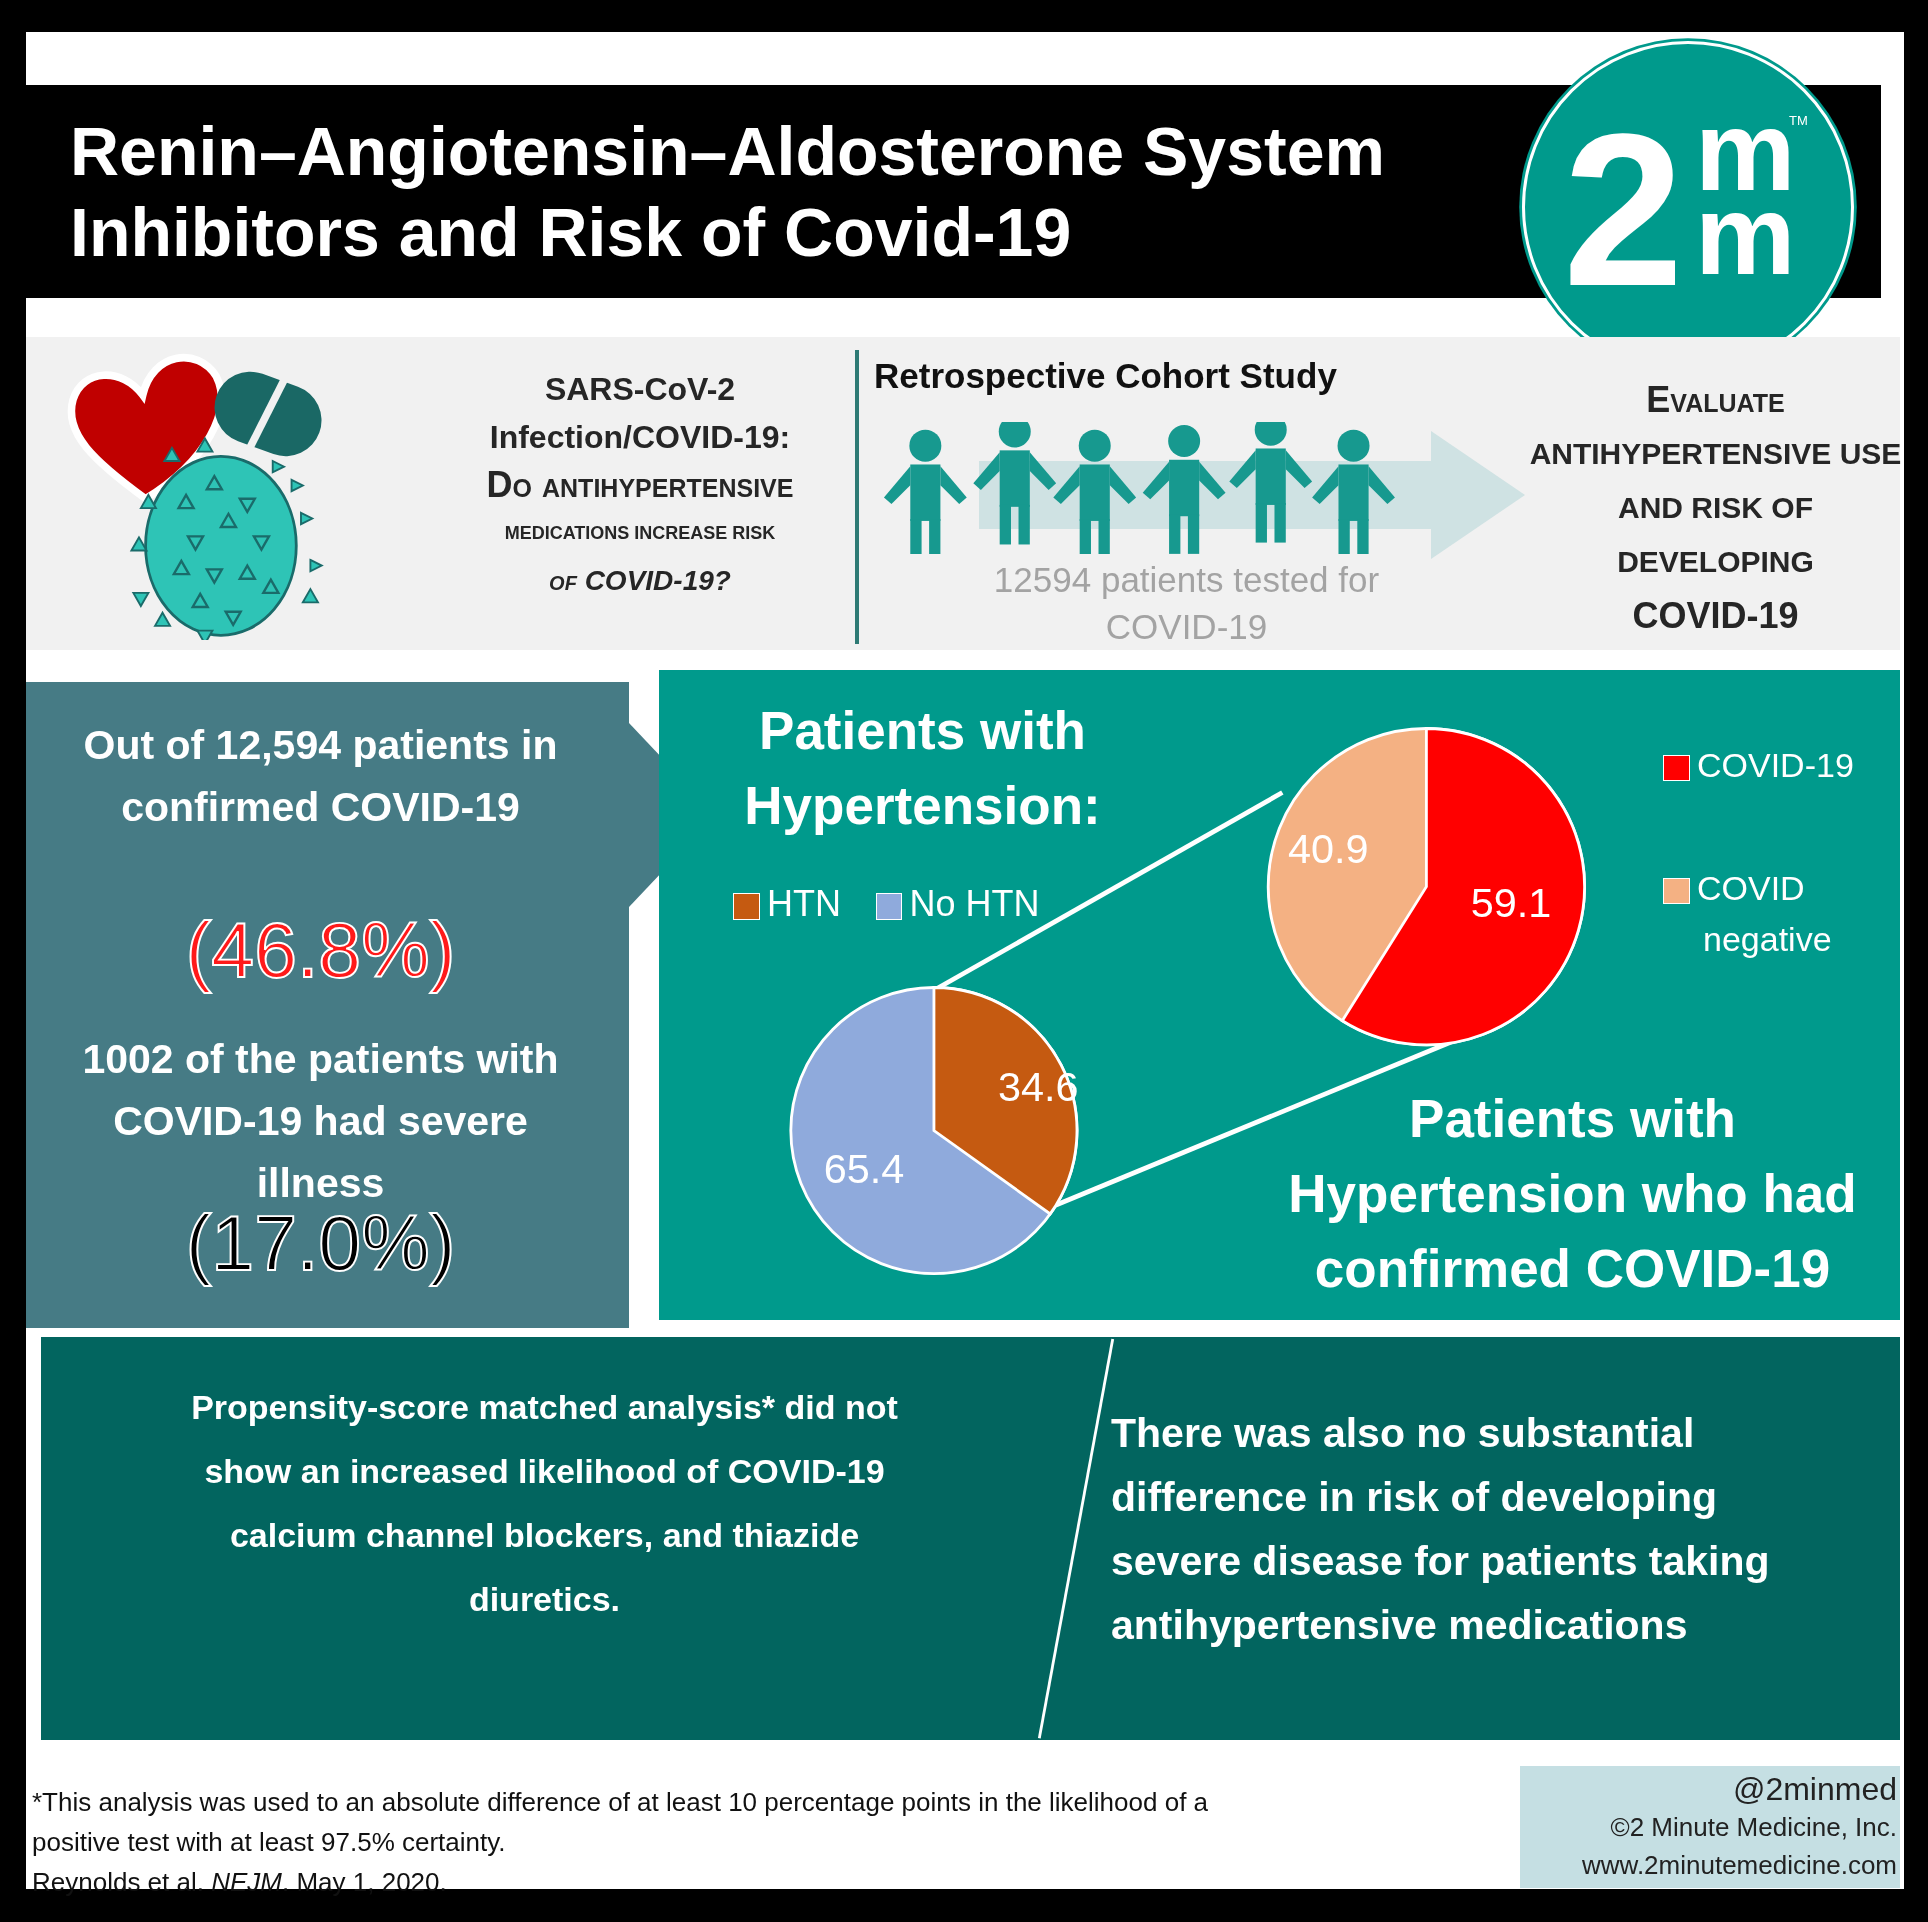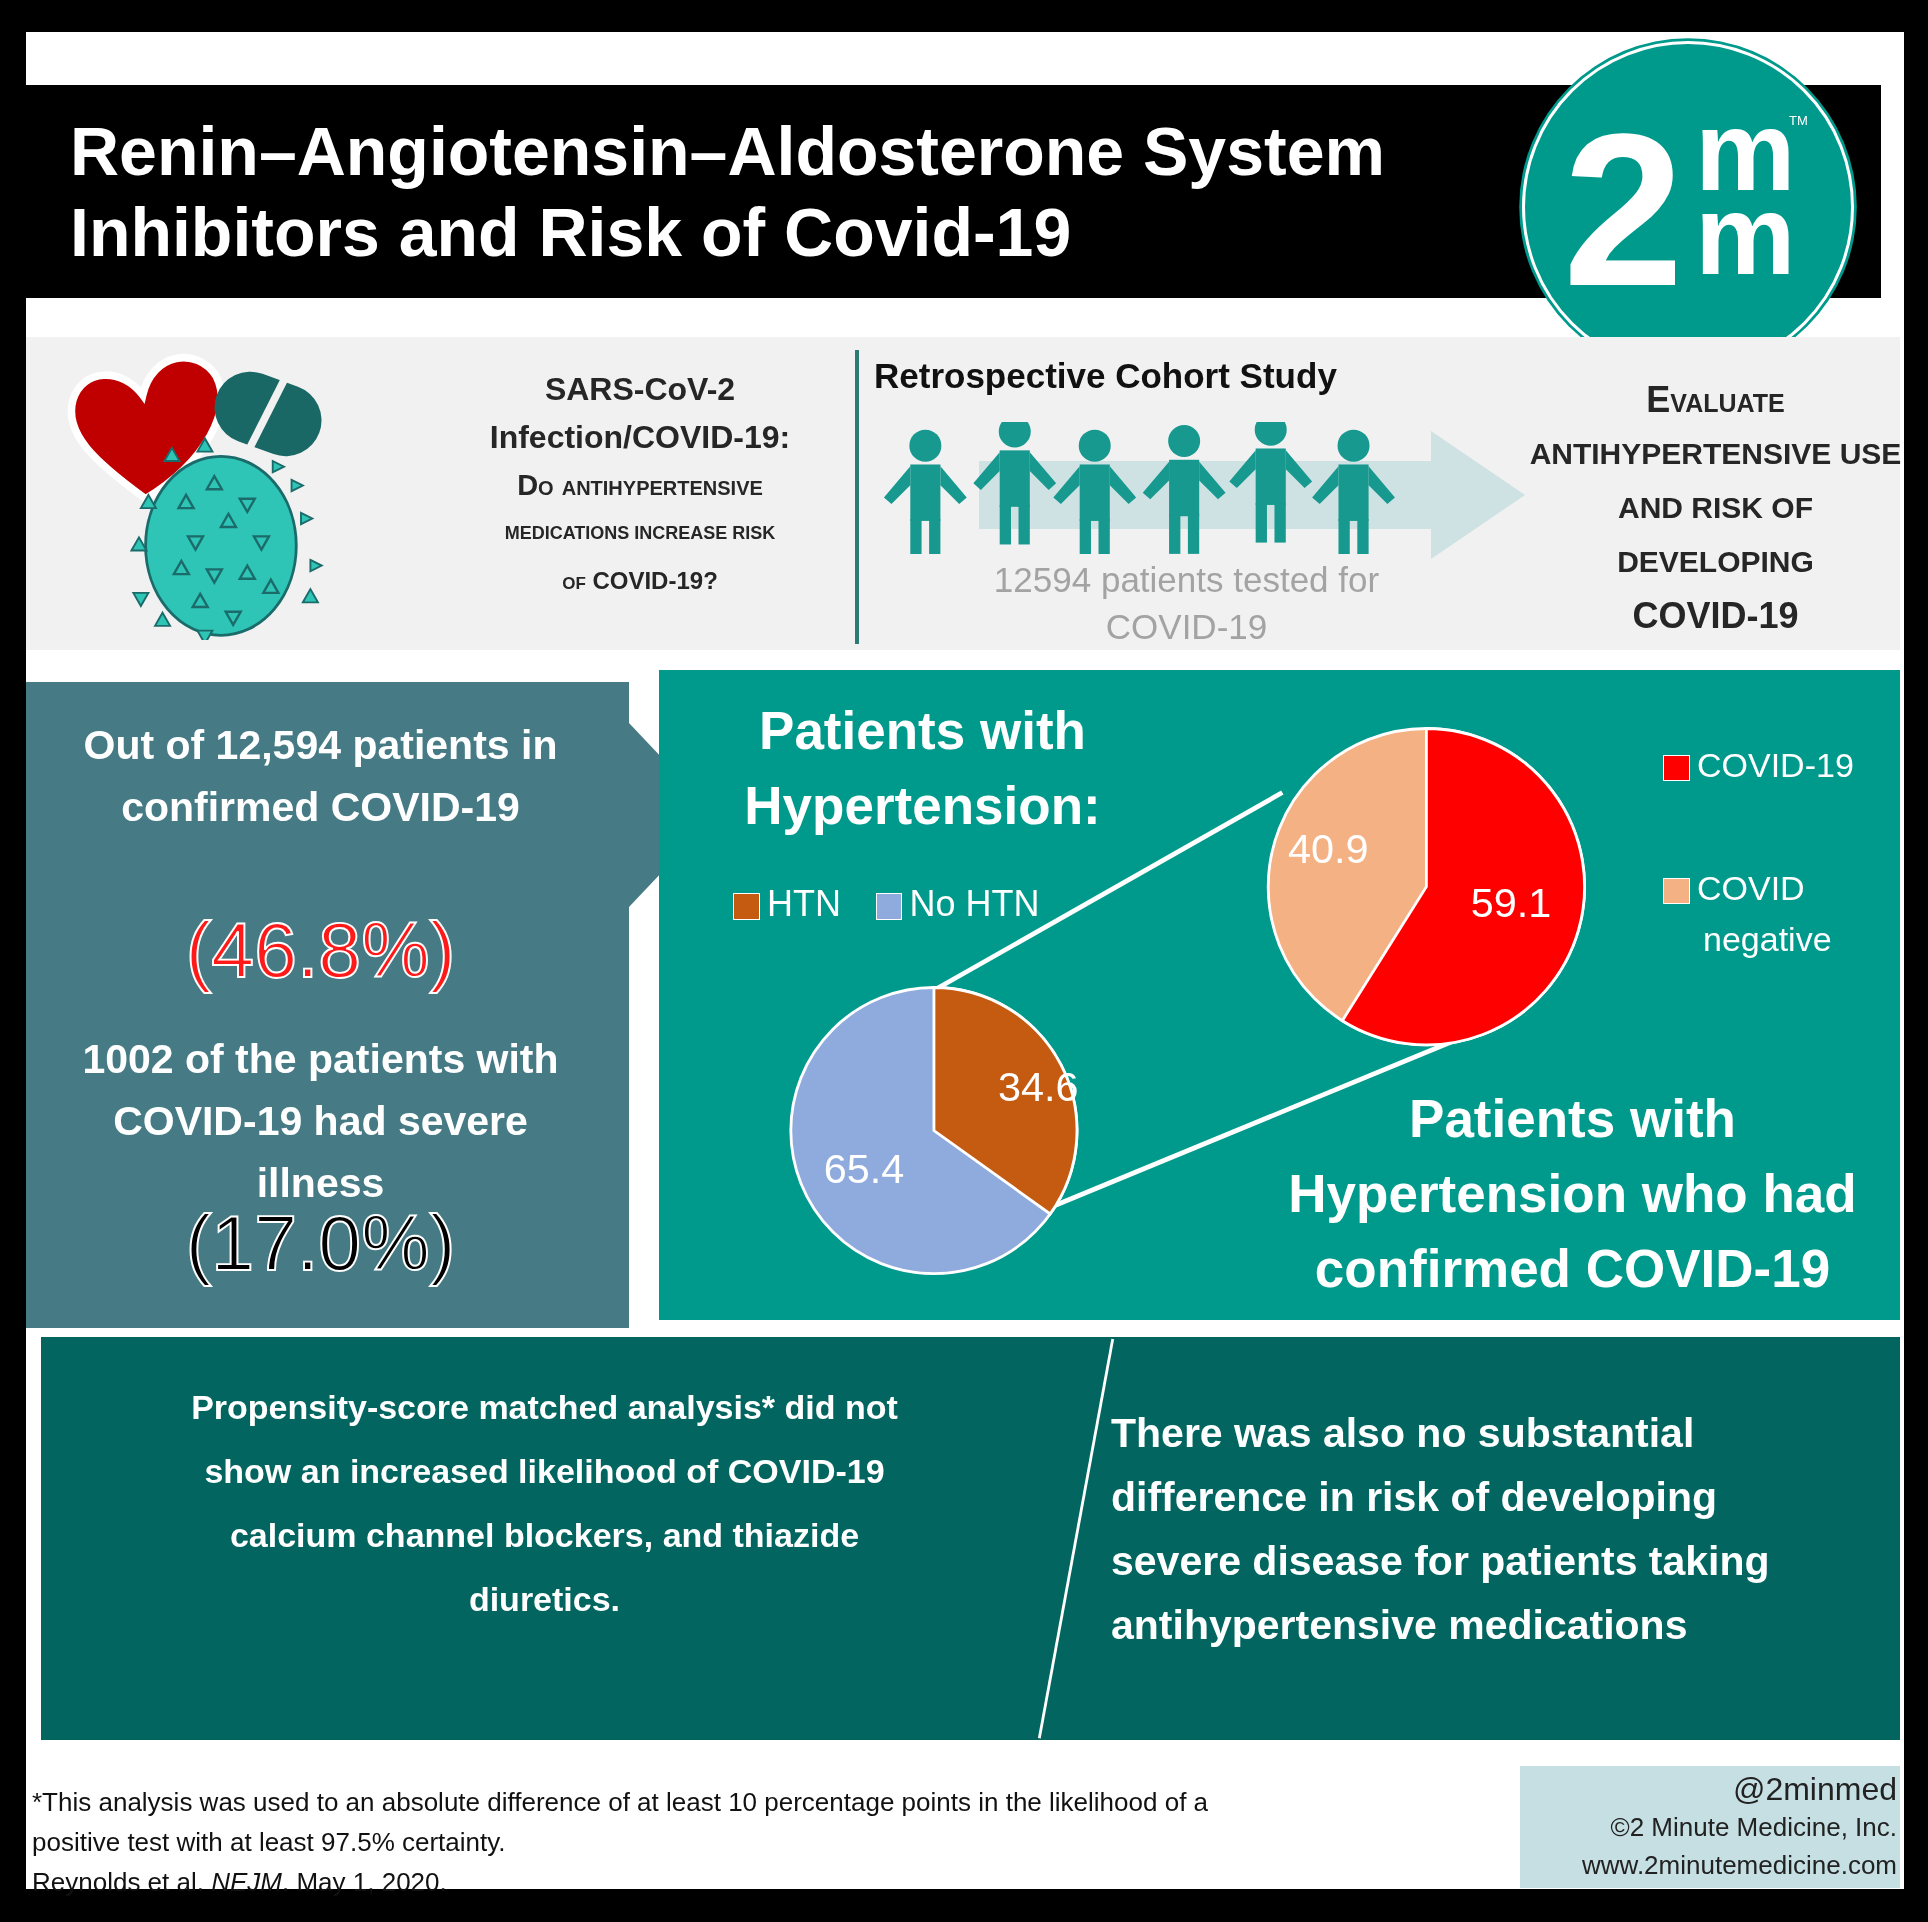--- a/index.html
+++ b/index.html
@@ -100,23 +100,23 @@
       <path d="M150 110 l8 -14 l8 14z"></path>
         <path d="M230 120 l12 6 l-12 6z"></path>
         <path d="M250 140 l12 6 l-12 6z"></path>
     </g>
   </g>
 </svg>
 
 <div class="abs q-text">
   <div>SARS-CoV-2</div>
   <div>Infection/COVID-19:</div>
-  <div style="font-variant:small-caps;font-size:29px;">Do antihypertensive</div>
+  <div style="font-variant:small-caps;font-size:36px;">Do antihypertensive</div>
   <div style="text-transform:uppercase;font-size:18px;">medications increase risk</div>
-  <div style="font-variant:small-caps;font-size:24px;">of COVID-19?</div>
+  <div style="font-variant:small-caps;font-size:28px;font-style:italic;">of COVID-19?</div>
 </div>
 
 <div class="abs divider"></div>
 <div class="abs study-title">Retrospective Cohort Study</div>
 <div class="abs arrow-band"></div>
 <div class="abs arrow-head"></div>
 
 <svg class="abs people" viewBox="0 0 560 140">
   <g fill="#17998f">
     <g transform="translate(45,25)">

